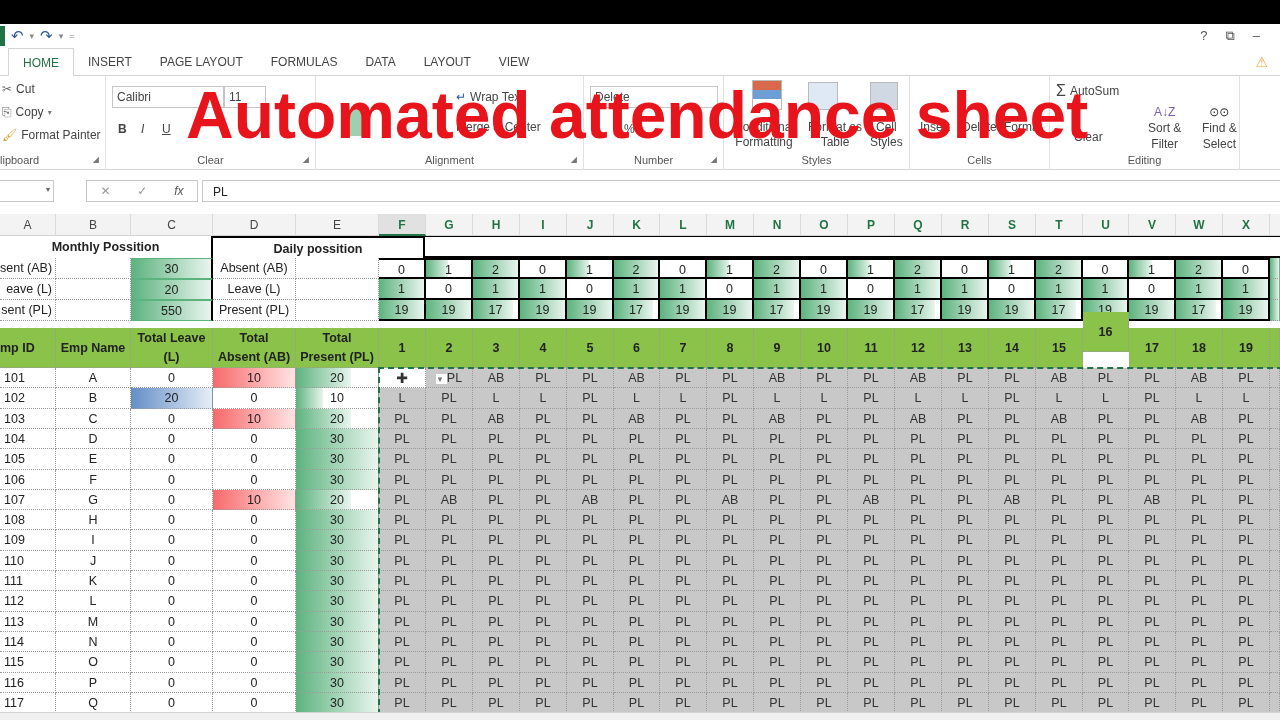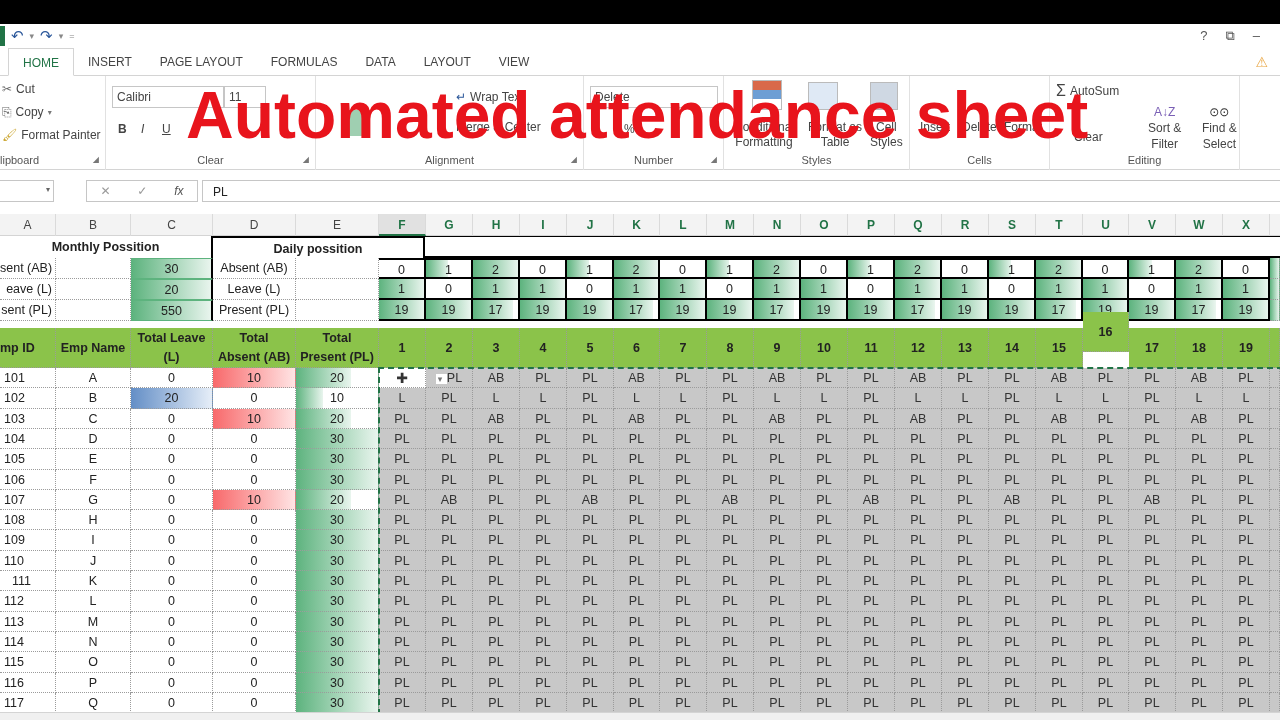--- a/index.html
+++ b/index.html
@@ -564,21 +564,21 @@
     <div class="cell" style="left: 848px; top: 315px; width: 47px; height: 20px; background: rgb(200, 200, 200); color: rgb(51, 51, 51);">PL</div>
     <div class="cell" style="left: 895px; top: 315px; width: 47px; height: 20px; background: rgb(200, 200, 200); color: rgb(51, 51, 51);">PL</div>
     <div class="cell" style="left: 942px; top: 315px; width: 47px; height: 20px; background: rgb(200, 200, 200); color: rgb(51, 51, 51);">PL</div>
     <div class="cell" style="left: 989px; top: 315px; width: 47px; height: 20px; background: rgb(200, 200, 200); color: rgb(51, 51, 51);">PL</div>
     <div class="cell" style="left: 1036px; top: 315px; width: 47px; height: 20px; background: rgb(200, 200, 200); color: rgb(51, 51, 51);">PL</div>
     <div class="cell" style="left: 1083px; top: 315px; width: 46px; height: 20px; background: rgb(200, 200, 200); color: rgb(51, 51, 51);">PL</div>
     <div class="cell" style="left: 1129px; top: 315px; width: 47px; height: 20px; background: rgb(200, 200, 200); color: rgb(51, 51, 51);">PL</div>
     <div class="cell" style="left: 1176px; top: 315px; width: 47px; height: 20px; background: rgb(200, 200, 200); color: rgb(51, 51, 51);">PL</div>
     <div class="cell" style="left: 1223px; top: 315px; width: 47px; height: 20px; background: rgb(200, 200, 200); color: rgb(51, 51, 51);">PL</div>
     <div class="cell" style="left: 1270px; top: 315px; width: 10px; height: 20px; background: rgb(200, 200, 200);"></div>
-    <div class="cell" style="left: 0px; top: 335px; width: 56px; height: 20px; text-align: left; padding-left: 12px;">111</div>
+    <div class="cell" style="left: 0px; top: 335px; width: 56px; height: 20px; text-align: left; padding-left: 4px;">111</div>
     <div class="cell" style="left: 56px; top: 335px; width: 75px; height: 20px;">K</div>
     <div class="cell" style="left: 131px; top: 335px; width: 82px; height: 20px;">0</div>
     <div class="cell" style="left: 213px; top: 335px; width: 83px; height: 20px;">0</div>
     <div class="cell" style="left: 296px; top: 335px; width: 83px; height: 20px; background: linear-gradient(to right, rgb(93, 179, 126), rgb(233, 245, 238) 100%, rgb(255, 255, 255) 100%);">30</div>
     <div class="cell" style="left: 379px; top: 335px; width: 47px; height: 20px; background: rgb(200, 200, 200); color: rgb(51, 51, 51);">PL</div>
     <div class="cell" style="left: 426px; top: 335px; width: 47px; height: 20px; background: rgb(200, 200, 200); color: rgb(51, 51, 51);">PL</div>
     <div class="cell" style="left: 473px; top: 335px; width: 47px; height: 20px; background: rgb(200, 200, 200); color: rgb(51, 51, 51);">PL</div>
     <div class="cell" style="left: 520px; top: 335px; width: 47px; height: 20px; background: rgb(200, 200, 200); color: rgb(51, 51, 51);">PL</div>
     <div class="cell" style="left: 567px; top: 335px; width: 47px; height: 20px; background: rgb(200, 200, 200); color: rgb(51, 51, 51);">PL</div>
     <div class="cell" style="left: 614px; top: 335px; width: 46px; height: 20px; background: rgb(200, 200, 200); color: rgb(51, 51, 51);">PL</div>

